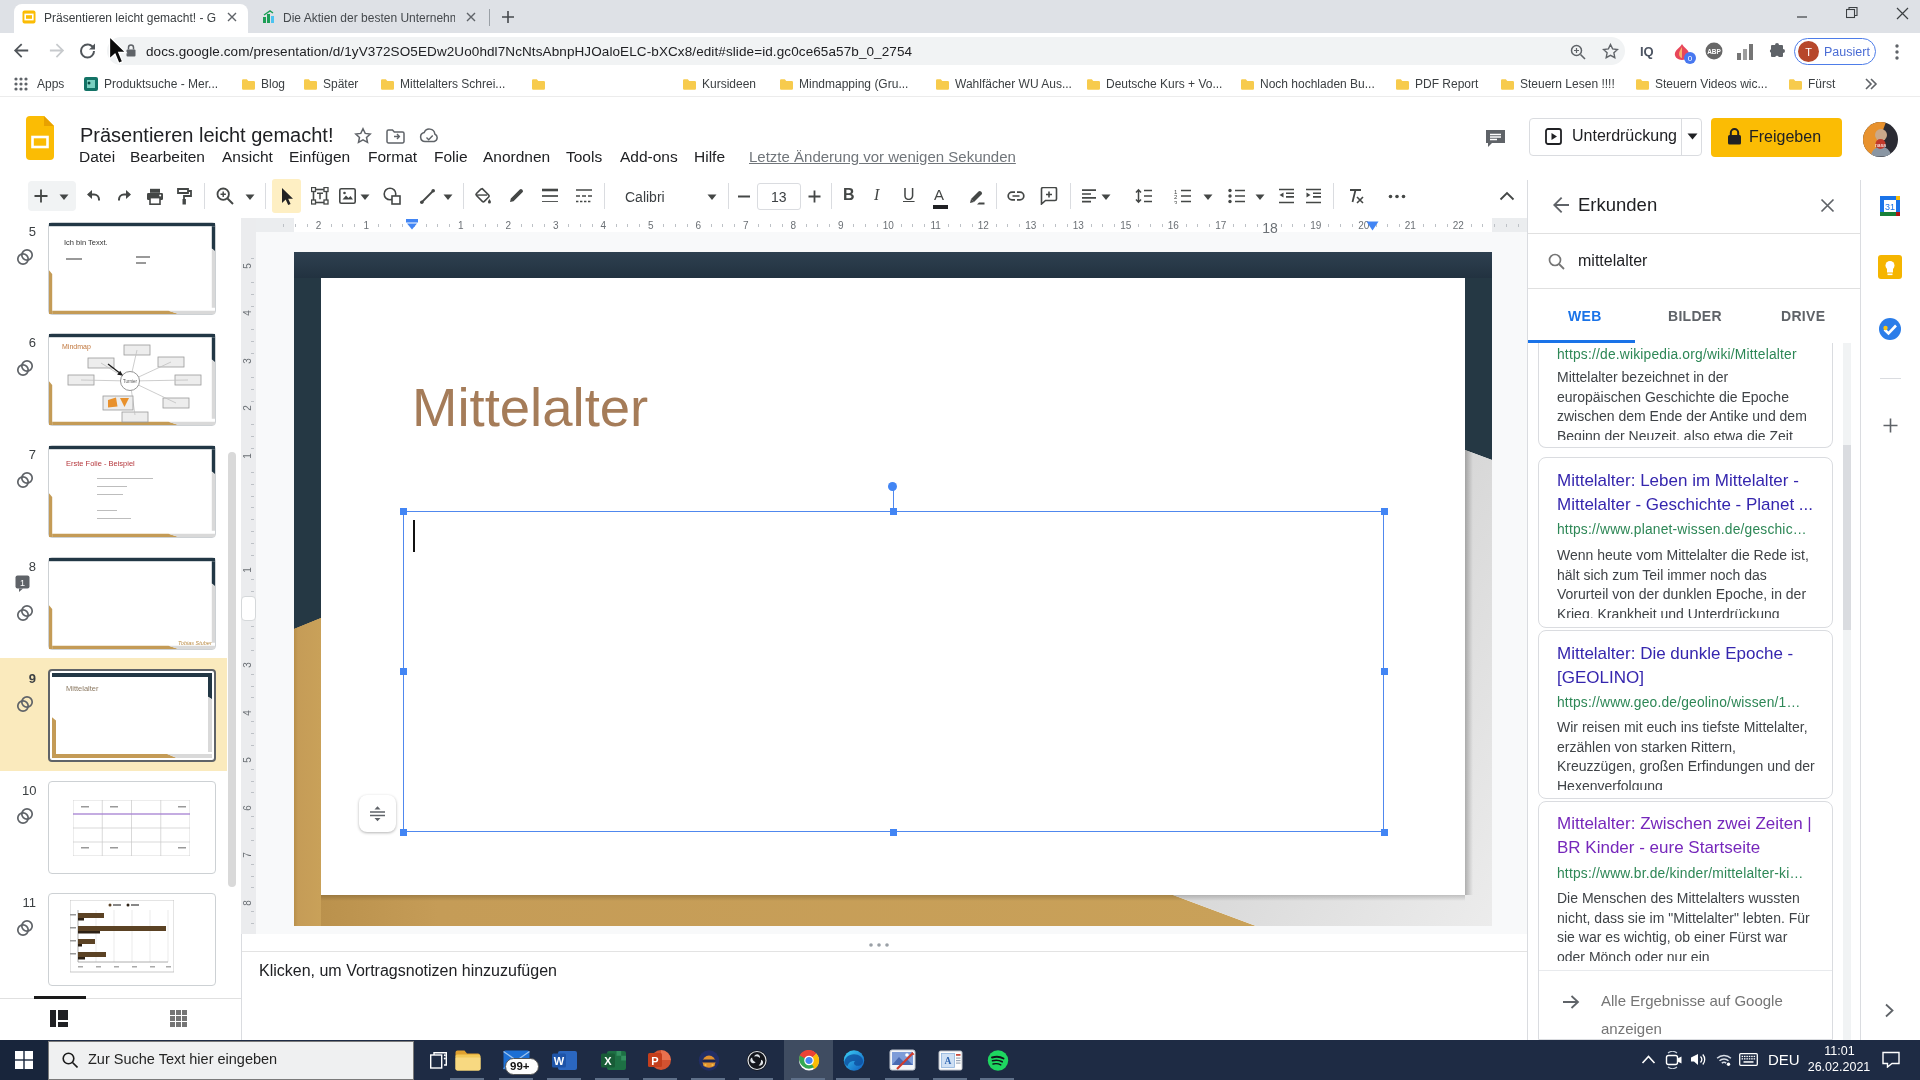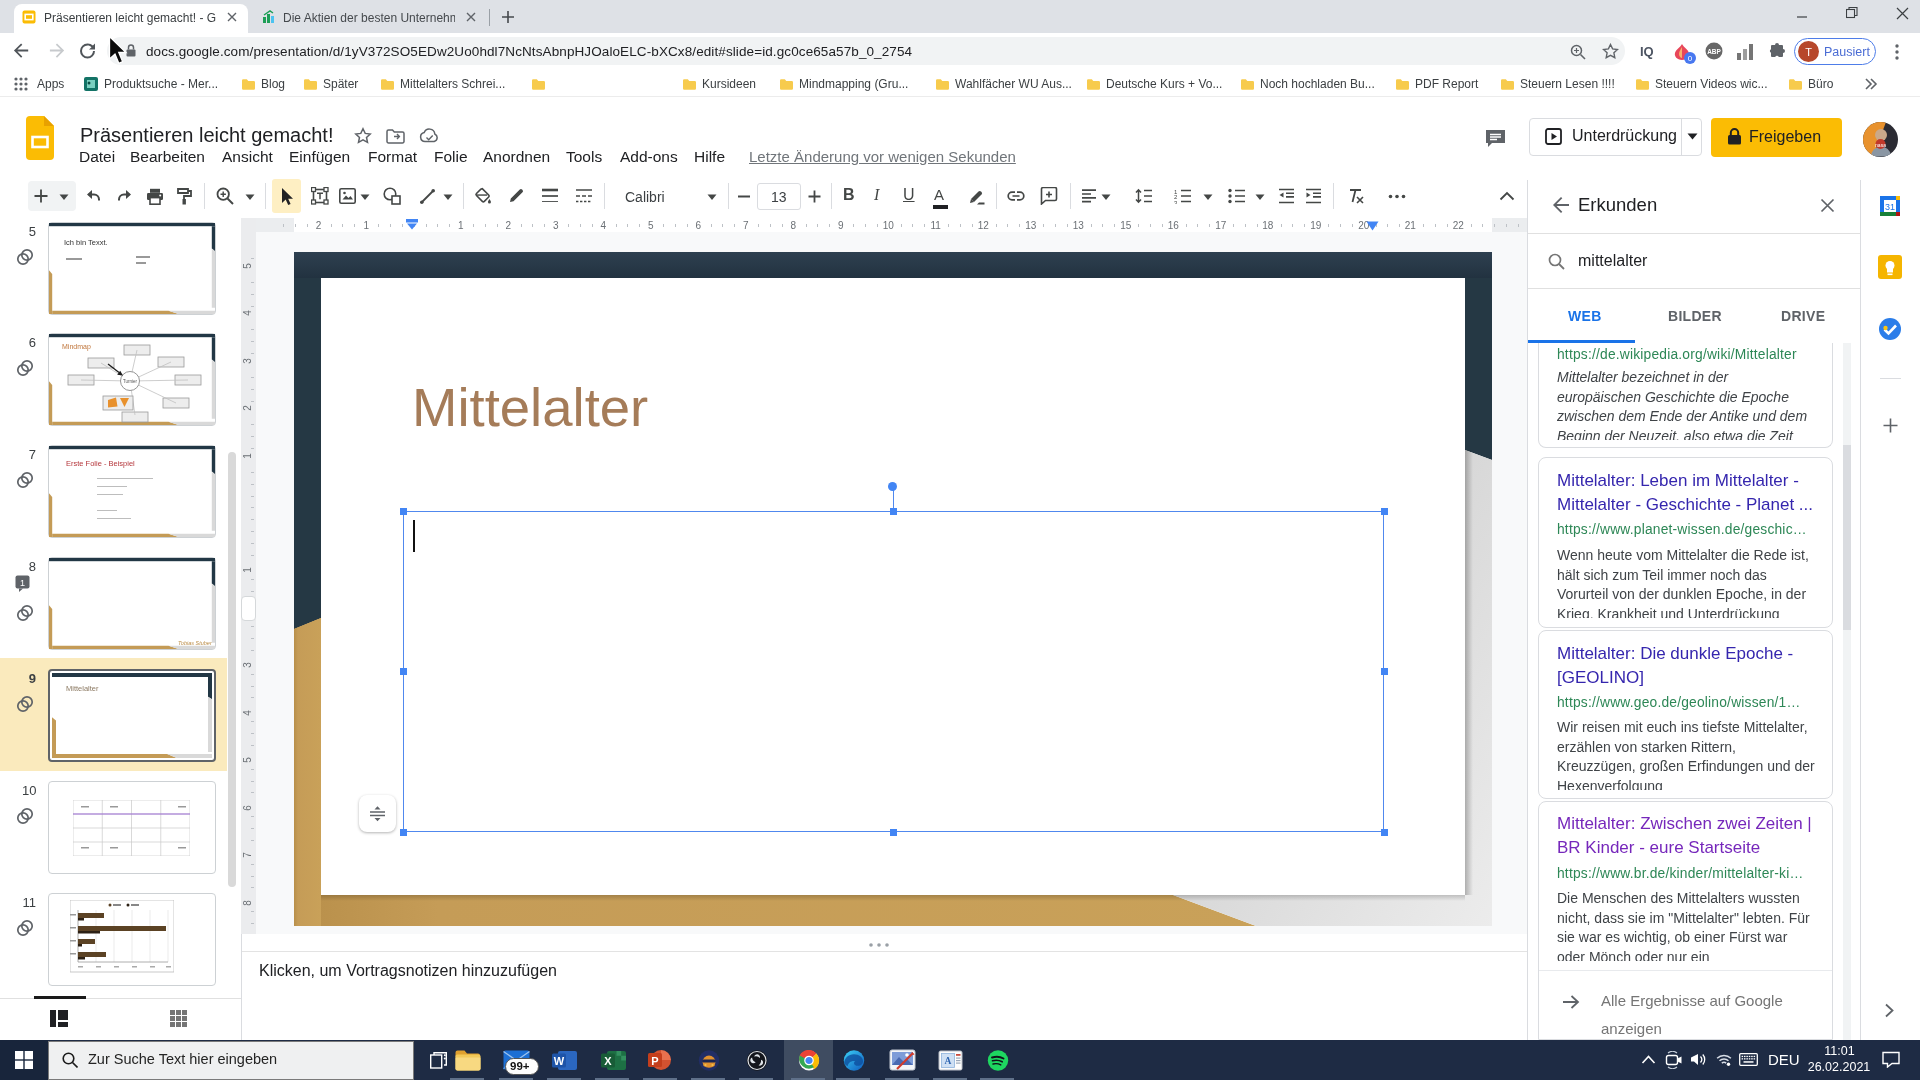--- a/index.html
+++ b/index.html
@@ -163,21 +163,21 @@
     <path d="M1 3.5 a1.2 1.2 0 0 1 1.2-1.2 h3.6 l1.5 1.7 h5.5 a1.2 1.2 0 0 1 1.2 1.2 v6.3 a1.2 1.2 0 0 1 -1.2 1.2 H2.2 A1.2 1.2 0 0 1 1 11.5z" fill="#f7cb4d"></path>
   </svg>
 <div class="t" style="left:1520px;top:77px;font-size:12px;color:#3c4043;">Steuern Lesen !!!!</div>
 <svg style="position:absolute;left:1635px;top:77px" width="14" height="14" viewBox="0 0 14 14">
     <path d="M1 3.5 a1.2 1.2 0 0 1 1.2-1.2 h3.6 l1.5 1.7 h5.5 a1.2 1.2 0 0 1 1.2 1.2 v6.3 a1.2 1.2 0 0 1 -1.2 1.2 H2.2 A1.2 1.2 0 0 1 1 11.5z" fill="#f7cb4d"></path>
   </svg>
 <div class="t" style="left:1655px;top:77px;font-size:12px;color:#3c4043;">Steuern Videos wic...</div>
 <svg style="position:absolute;left:1788px;top:77px" width="14" height="14" viewBox="0 0 14 14">
     <path d="M1 3.5 a1.2 1.2 0 0 1 1.2-1.2 h3.6 l1.5 1.7 h5.5 a1.2 1.2 0 0 1 1.2 1.2 v6.3 a1.2 1.2 0 0 1 -1.2 1.2 H2.2 A1.2 1.2 0 0 1 1 11.5z" fill="#f7cb4d"></path>
   </svg>
-<div class="t" style="left:1808px;top:77px;font-size:12px;color:#3c4043;">Büro</div>
+<div class="t" style="left:1808px;top:77px;font-size:12px;color:#3c4043;">Fürst</div>
 <svg style="position:absolute;left:1864px;top:77px" width="14" height="14" viewBox="0 0 14 14">
     <path d="M2 2 L7 7 L2 12 M7 2 L12 7 L7 12" stroke="#5f6368" stroke-width="1.6" fill="none"></path>
   </svg>
 <div style="position:absolute;left:0;top:97px;width:1920px;height:78px;background:#fff;"></div>
 <svg style="position:absolute;left:26px;top:116px" width="28" height="44" viewBox="0 0 28 44">
     <path d="M0 4 a4 4 0 0 1 4-4 H18 L28 10 V40 a4 4 0 0 1 -4 4 H4 a4 4 0 0 1 -4-4z" fill="#fbbc04"></path>
 <path d="M18 0 L28 10 H18z" fill="#e8a100"></path>
 <rect x="6.5" y="21" width="15" height="10" fill="none" stroke="#fff" stroke-width="2.6"></rect>
   </svg>
 <div class="t" style="left:80px;top:124px;font-size:20px;color:#202124;">Präsentieren leicht gemacht!</div>
@@ -630,21 +630,21 @@
 <div class="t" style="left:787.25px;top:219.5px;width:12px;text-align:center;font-size:10px;color:#6b7075;">8</div>
 <div class="t" style="left:834.75px;top:219.5px;width:12px;text-align:center;font-size:10px;color:#6b7075;">9</div>
 <div class="t" style="left:882.25px;top:219.5px;width:12px;text-align:center;font-size:10px;color:#6b7075;">10</div>
 <div class="t" style="left:929.75px;top:219.5px;width:12px;text-align:center;font-size:10px;color:#6b7075;">11</div>
 <div class="t" style="left:977.25px;top:219.5px;width:12px;text-align:center;font-size:10px;color:#6b7075;">12</div>
 <div class="t" style="left:1024.75px;top:219.5px;width:12px;text-align:center;font-size:10px;color:#6b7075;">13</div>
 <div class="t" style="left:1072.25px;top:219.5px;width:12px;text-align:center;font-size:10px;color:#6b7075;">13</div>
 <div class="t" style="left:1119.75px;top:219.5px;width:12px;text-align:center;font-size:10px;color:#6b7075;">15</div>
 <div class="t" style="left:1167.25px;top:219.5px;width:12px;text-align:center;font-size:10px;color:#6b7075;">16</div>
 <div class="t" style="left:1214.75px;top:219.5px;width:12px;text-align:center;font-size:10px;color:#6b7075;">17</div>
-<div class="t" style="left:1262.25px;top:219.5px;width:12px;text-align:left;font-size:10px;color:#6b7075;">18</div>
+<div class="t" style="left:1262.25px;top:219.5px;width:12px;text-align:left;font-size:14px;color:#6b7075;">18</div>
 <div class="t" style="left:1309.75px;top:219.5px;width:12px;text-align:center;font-size:10px;color:#6b7075;">19</div>
 <div class="t" style="left:1357.25px;top:219.5px;width:12px;text-align:right;font-size:10px;color:#6b7075;">20</div>
 <div class="t" style="left:1404.75px;top:219.5px;width:12px;text-align:left;font-size:10px;color:#6b7075;">21</div>
 <div class="t" style="left:1452.25px;top:219.5px;width:12px;text-align:center;font-size:10px;color:#6b7075;">22</div>
 <div style="position:absolute;left:283.0px;top:224px;width:1px;height:3px;background:#bdc1c6;"></div>
 <div style="position:absolute;left:294.9px;top:224px;width:1px;height:3px;background:#bdc1c6;"></div>
 <div style="position:absolute;left:306.8px;top:224px;width:1px;height:3px;background:#bdc1c6;"></div>
 <div style="position:absolute;left:330.5px;top:224px;width:1px;height:3px;background:#bdc1c6;"></div>
 <div style="position:absolute;left:342.4px;top:224px;width:1px;height:3px;background:#bdc1c6;"></div>
 <div style="position:absolute;left:354.2px;top:224px;width:1px;height:3px;background:#bdc1c6;"></div>
@@ -866,21 +866,21 @@
     <path d="M11 11 L16 16" stroke="#757575" stroke-width="1.8"></path>
   </svg>
 <div class="t" style="left:1578px;top:252px;font-size:16px;color:#202124;">mittelalter</div>
 <div style="position:absolute;left:1528px;top:288px;width:332px;height:1px;background:#e0e0e0;"></div>
 <div class="t" style="left:1568px;top:308px;font-size:14px;font-weight:bold;color:#1a73e8;letter-spacing:0.3px;">WEB</div>
 <div class="t" style="left:1668px;top:308px;font-size:14px;font-weight:bold;color:#5f6368;letter-spacing:0.3px;">BILDER</div>
 <div class="t" style="left:1781px;top:308px;font-size:14px;font-weight:bold;color:#5f6368;letter-spacing:0.3px;">DRIVE</div>
 <div style="position:absolute;left:1528px;top:340px;width:107px;height:3px;background:#1a73e8;"></div>
 <div style="position:absolute;left:1538px;top:343px;width:295px;height:105px;background:#fff;border:1px solid #dadce0;border-radius:0 0 8px 8px;border-top:none;"></div>
 <div class="t" style="left:1557px;top:347px;font-size:13.8px;letter-spacing:0.2px;color:#2d8756;">https://de.wikipedia.org/wiki/Mittelalter</div>
-<div style="position:absolute;left:1557px;top:368px;width:272px;height:72px;overflow:hidden;font-style:italic;">
+<div style="position:absolute;left:1557px;top:368px;width:272px;height:72px;overflow:hidden;">
     <div style="font-size:14px;line-height:19.5px;color:#3f4347;white-space:nowrap;">Mittelalter bezeichnet in der</div>
     <div style="font-size:14px;line-height:19.5px;color:#3f4347;white-space:nowrap;">europäischen Geschichte die Epoche</div>
     <div style="font-size:14px;line-height:19.5px;color:#3f4347;white-space:nowrap;">zwischen dem Ende der Antike und dem</div>
     <div style="font-size:14px;line-height:19.5px;color:#3f4347;white-space:nowrap;">Beginn der Neuzeit, also etwa die Zeit</div>
   </div>
 <div style="position:absolute;left:1538px;top:457px;width:295px;height:171px;background:#fff;border:1px solid #dadce0;border-radius:8px 8px 8px 8px;border-top:1px solid #dadce0;"></div>
 <div class="t" style="left:1557px;top:471px;font-size:17px;color:#3526ae;">Mittelalter: Leben im Mittelalter -</div>
 <div class="t" style="left:1557px;top:495px;font-size:17px;color:#3526ae;">Mittelalter - Geschichte - Planet ...</div>
 <div class="t" style="left:1557px;top:522px;font-size:13.8px;letter-spacing:0.2px;color:#2d8756;">https://www.planet-wissen.de/geschic…</div>
 <div style="position:absolute;left:1557px;top:546px;width:272px;height:72px;overflow:hidden;">

